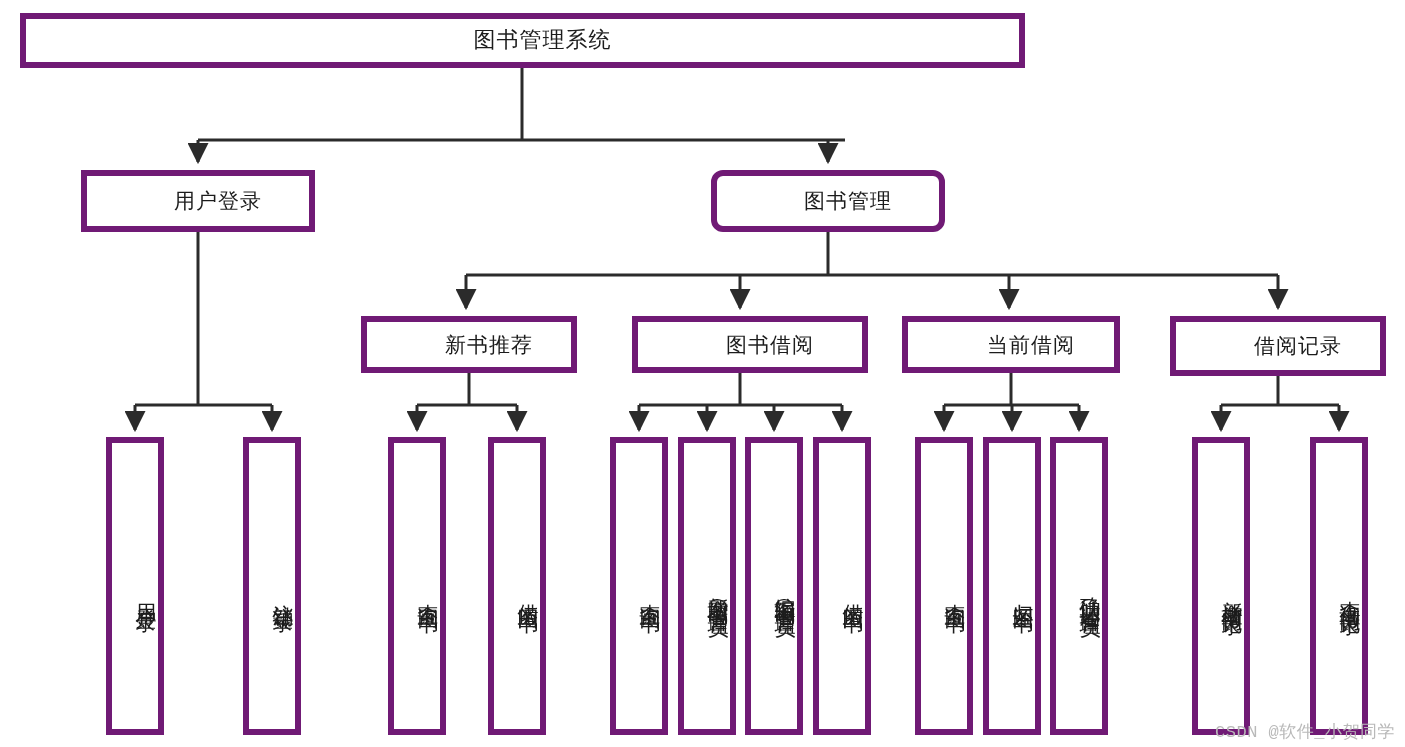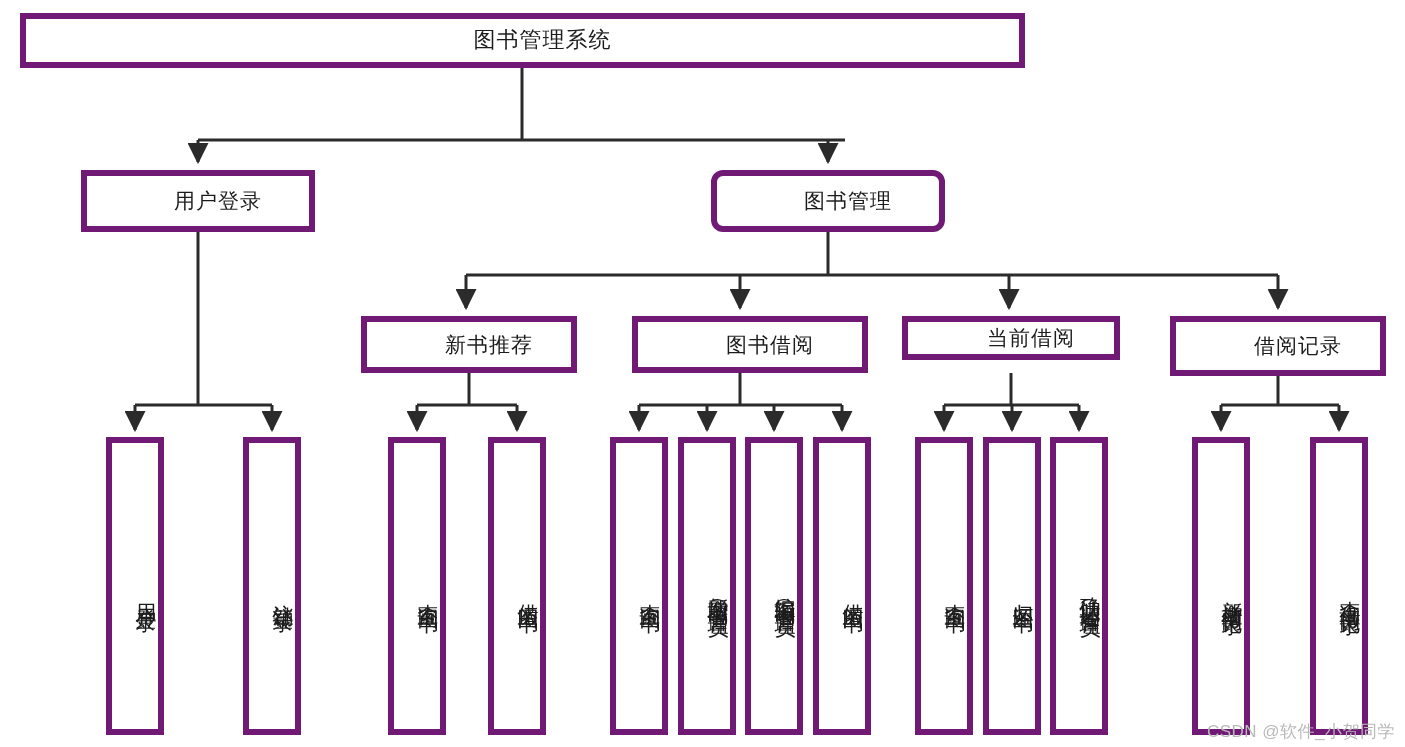--- a/index.html
+++ b/index.html
@@ -55,20 +55,21 @@
     font-size: 22px;
   }
   #watermark {
     position: absolute;
     right: 10px;
     bottom: 4px;
     font-size: 17px;
     color: #b9b9b9;
     white-space: nowrap;
     letter-spacing: 0.5px;
+    font-family: Liberation Mono, monospace;
   }
 </style>
 </head>
 <body>
 
 <div id="canvas">
 
   <svg id="edges" viewBox="0 0 1405 747" xmlns="http://www.w3.org/2000/svg">
     <defs>
       <marker id="arrow" viewBox="0 0 10 10" refX="9" refY="5" markerWidth="7" markerHeight="7" orient="auto-start-reverse">
@@ -120,21 +121,21 @@
     </g>
   </svg>
 
   <div class="node h root" style="left: 20px; top: 13px; width: 1005px; height: 55px;">图书管理系统</div>
 
   <div class="node h" style="left: 81px; top: 170px; width: 234px; height: 62px;">用户登录</div>
   <div class="node h" style="left: 711px; top: 170px; width: 234px; height: 62px; border-radius: 12px;">图书管理</div>
 
   <div class="node h" style="left: 361px; top: 316px; width: 216px; height: 57px;">新书推荐</div>
   <div class="node h" style="left: 632px; top: 316px; width: 236px; height: 57px;">图书借阅</div>
-  <div class="node h" style="left: 902px; top: 316px; width: 218px; height: 44px;">当前借阅</div>
+  <div class="node h" style="left: 902px; top: 316px; width: 218px; height: 57px;">当前借阅</div>
   <div class="node h" style="left: 1170px; top: 316px; width: 216px; height: 60px;">借阅记录</div>
 
   <div class="node v" style="left: 106px; top: 437px; width: 58px; height: 298px;">用户登录</div>
   <div class="node v" style="left: 243px; top: 437px; width: 58px; height: 298px;">注销登录</div>
   <div class="node v" style="left: 388px; top: 437px; width: 58px; height: 298px;">查询图书</div>
   <div class="node v" style="left: 488px; top: 437px; width: 58px; height: 298px;">借阅图书</div>
   <div class="node v" style="left: 610px; top: 437px; width: 58px; height: 298px;">查询图书</div>
   <div class="node v" style="left: 678px; top: 437px; width: 58px; height: 298px;">新增图书（管理员）</div>
   <div class="node v" style="left: 745px; top: 437px; width: 58px; height: 298px;">编辑图书（管理员）</div>
   <div class="node v" style="left: 813px; top: 437px; width: 58px; height: 298px;">借阅图书</div>

